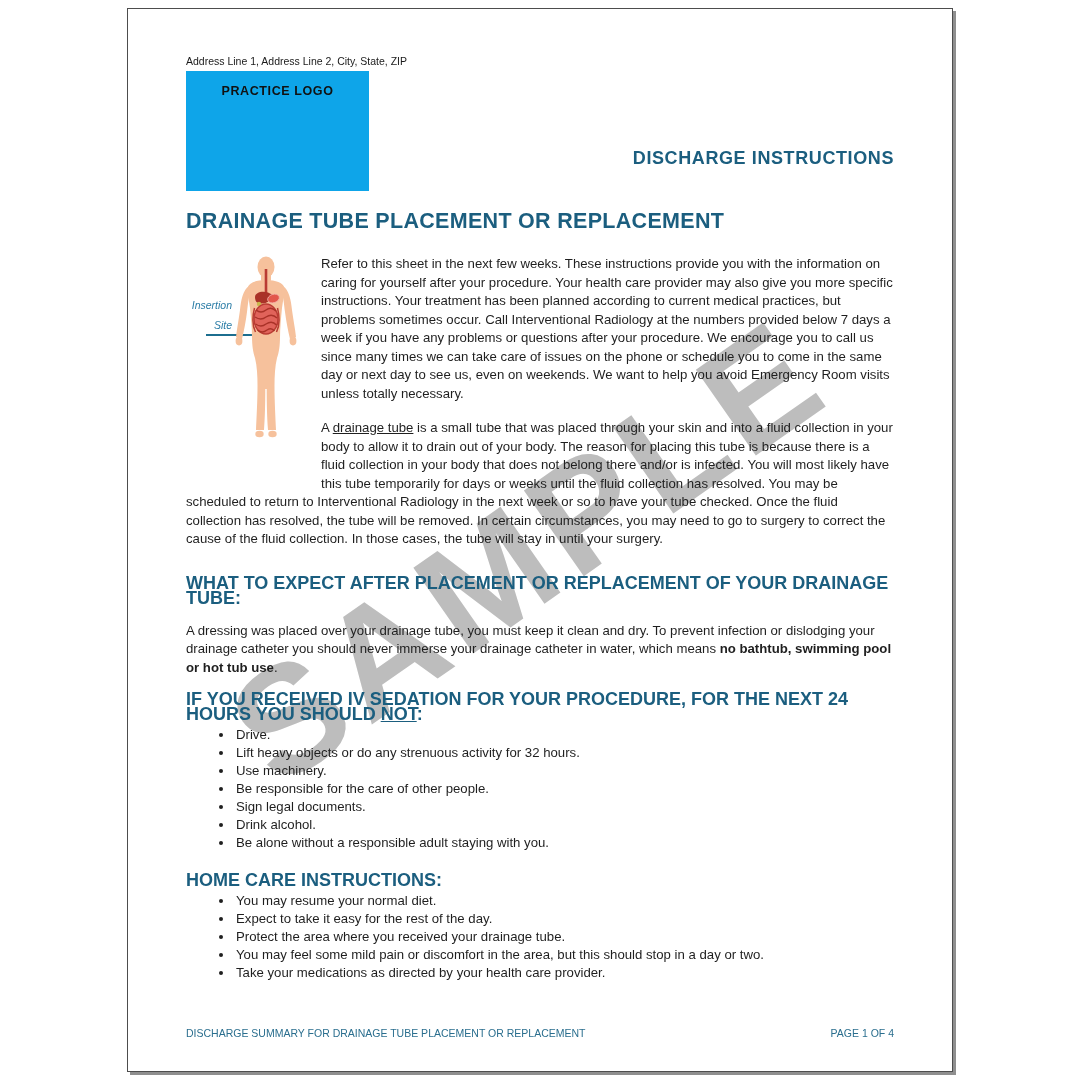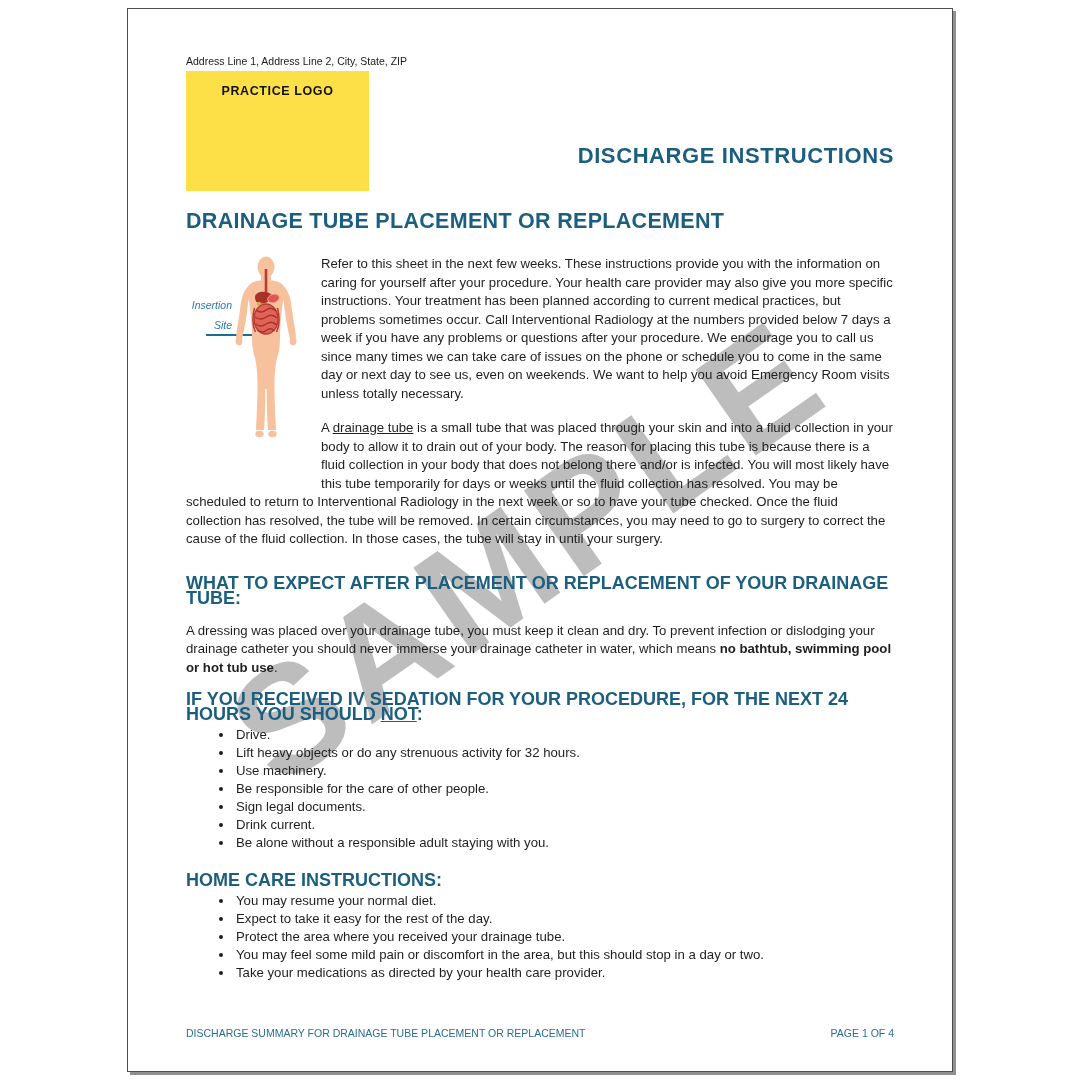--- a/index.html
+++ b/index.html
@@ -20,27 +20,27 @@
     font-size:152px; font-weight:700; letter-spacing:8px;
     color:#a7a7a7; opacity:0.75; white-space:nowrap;
     user-select:none; pointer-events:none;
   }
   .content { position:relative; z-index:1; }
   .address {
     margin-top:46px; text-align:left; font-size:10.5px; color:#1a1a1a;
   }
   .header-row { position:relative; margin-top:4px; height:120px; }
   .logo-box {
-    width:183px; height:120px; background:#fde047;
+    width:183px; height:120px; background:#0ea5e9;
     text-align:center; padding-top:13px;
   }
   .logo-text { font-size:12.5px; font-weight:700; letter-spacing:0.6px; color:#111; }
   .doc-type {
     position:absolute; right:0; bottom:22px;
-    color:#1b5e7f; font-weight:700; font-size:22px; letter-spacing:0.6px;
+    color:#1b5e7f; font-weight:700; font-size:18px; letter-spacing:0.6px;
   }
   .title {
     margin-top:18px; 
     color:#1b5e7f; font-weight:700; font-size:21.5px; letter-spacing:0.3px;
   }
   .main { margin-top:21px; font-size:13.2px; line-height:18.5px; }
   .figure {
     float:left; width:135px; height:234px; position:relative;
   }
   .insertion-label {
@@ -142,21 +142,21 @@
       <div class="sec-h sedation">
         <span>IF YOU RECEIVED IV SEDATION FOR YOUR PROCEDURE, FOR THE NEXT 24 HOURS YOU SHOULD </span><span class="u">NOT</span><span>:</span>
       </div>
       <ul class="bullets">
 
       <li>Drive.</li>
           <li>Lift heavy objects or do any strenuous activity for 32 hours.</li>
           <li>Use machinery.</li>
           <li>Be responsible for the care of other people.</li>
           <li>Sign legal documents.</li>
-          <li>Drink current.</li>
+          <li>Drink alcohol.</li>
           <li>Be alone without a responsible adult staying with you.</li>
         </ul>
 
       <div class="sec-h homecare">HOME CARE INSTRUCTIONS:</div>
       <ul class="bullets">
 
       <li>You may resume your normal diet.</li>
           <li>Expect to take it easy for the rest of the day.</li>
           <li>Protect the area where you received your drainage tube.</li>
           <li>You may feel some mild pain or discomfort in the area, but this should stop in a day or two.</li>

